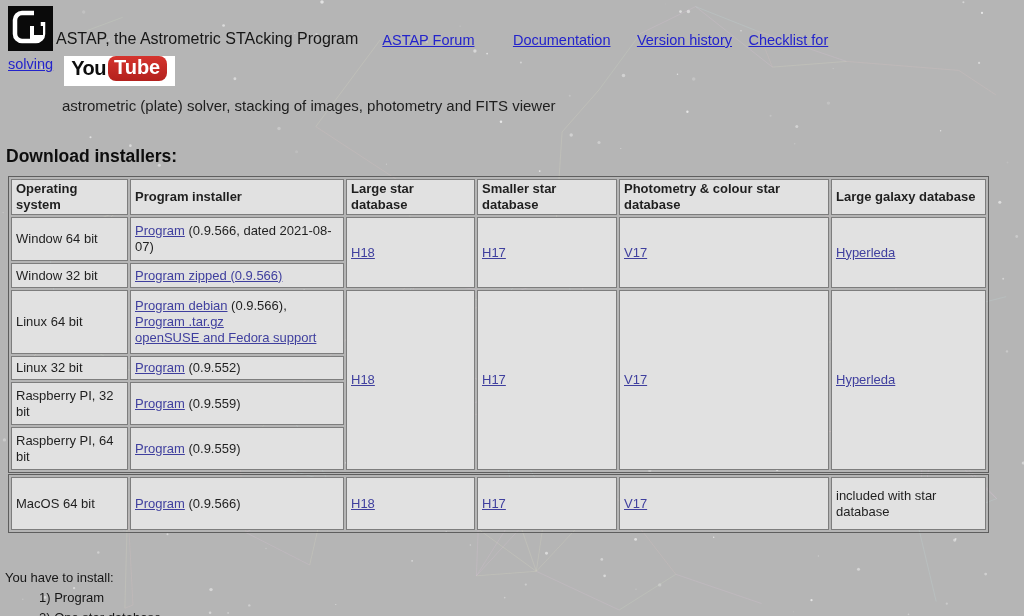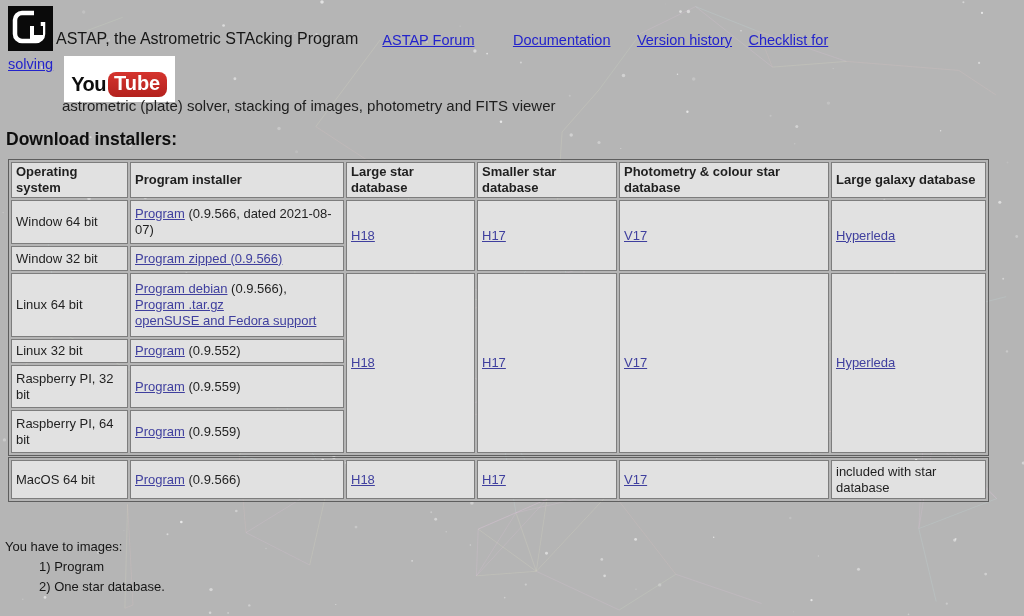--- a/index.html
+++ b/index.html
@@ -16,27 +16,27 @@
   .line1{display:flex;align-items:flex-end;}
   .logo{flex:0 0 45px;width:45px;height:45px;margin-right:3px;}
   .title{font-size:16px;color:#161616;white-space:nowrap;line-height:24px;}
   .nav a{font-size:14.5px;color:var(--nav-link,#2323cb);white-space:nowrap;line-height:22px;margin-top:27px;}
   .nav-forum{margin-left:24px;}
   .nav-doc{margin-left:34px;}
   .nav-ver{margin-left:22px;}
   .nav-check{margin-left:12px;}
   .line2{display:flex;align-items:flex-start;margin-top:5px;height:38px;}
   .line2 a{font-size:14.5px;color:var(--nav-link,#2323cb);text-decoration:underline;margin-right:11px;}
-  .yt{display:inline-flex;align-items:center;background:#ffffff;padding:16px 8px 5px 7px;}
+  .yt{display:inline-flex;align-items:center;background:#ffffff;padding:0 8px 5px 7px;}
   .yt-you{font-size:20px;font-weight:bold;color:#0d0d0d;letter-spacing:-0.5px;}
   .yt-tube{font-size:20px;font-weight:bold;color:#ffffff;background:linear-gradient(#d5342e,var(--youtube-red,#b3211d));
     border-radius:8px;padding:0 7px 2px 6px;margin-left:2px;}
   .subtitle{margin-left:54px;margin-top:3px;font-size:15px;color:#1e1e1e;}
 
-  .heading{margin:15px 0 9px -2px;font-size:17.5px;font-weight:bold;color:#0d0d0d;}
+  .heading{margin:32px 0 9px -2px;font-size:17.5px;font-weight:bold;color:#0d0d0d;}
 
   
   table{border-collapse:separate;border-spacing:2px;table-layout:fixed;
     border:1px solid #5e5e5e;width:981px;}
   table.macos-t{margin-top:1px;}
   td,th{box-sizing:border-box;border:1px solid #7d7d7d;background:var(--cell-bg,#e1e1e1);
     padding:1px 4px;font-size:13px;vertical-align:middle;color:#1f1f1f;line-height:16px;
     overflow:hidden;}
   th{text-align:left;font-weight:bold;}
   td a,.tlink{color:var(--table-link,#3f3f9e);}
@@ -399,30 +399,30 @@
   <table class="macos-t">
     <colgroup>
       <col style="width:117px">
         <col style="width:214px">
         <col style="width:129px">
       <col style="width:140px">
         <col style="width:210px">
         <col style="width:155px">
     </colgroup>
     <tbody>
-        <tr style="height:39px">
+        <tr style="height:53px">
       <td>MacOS 64 bit</td>
       <td><a href="#">Program</a><span> (0.9.566)</span></td>
       <td><a href="#">H18</a></td>
       <td><a href="#">H17</a></td>
       <td><a href="#">V17</a></td>
       <td>included with star database</td>
     </tr>
   </tbody>
     </table>
 
   <div class="footer">
-    <div>You have to images:</div>
+    <div>You have to install:</div>
     <div class="indent">1) Program</div>
     <div class="indent">2) One star database.</div>
   </div>
 
 </div>
 
 </body></html>

